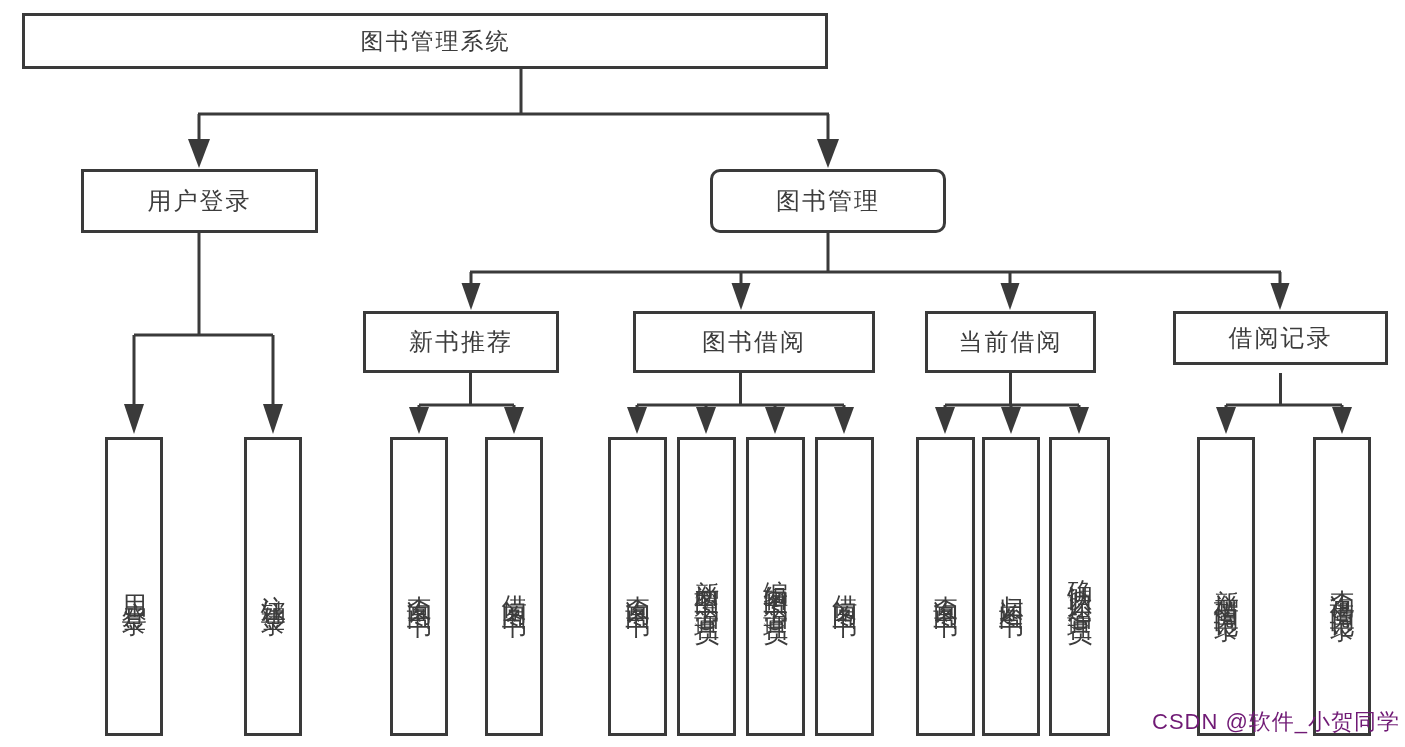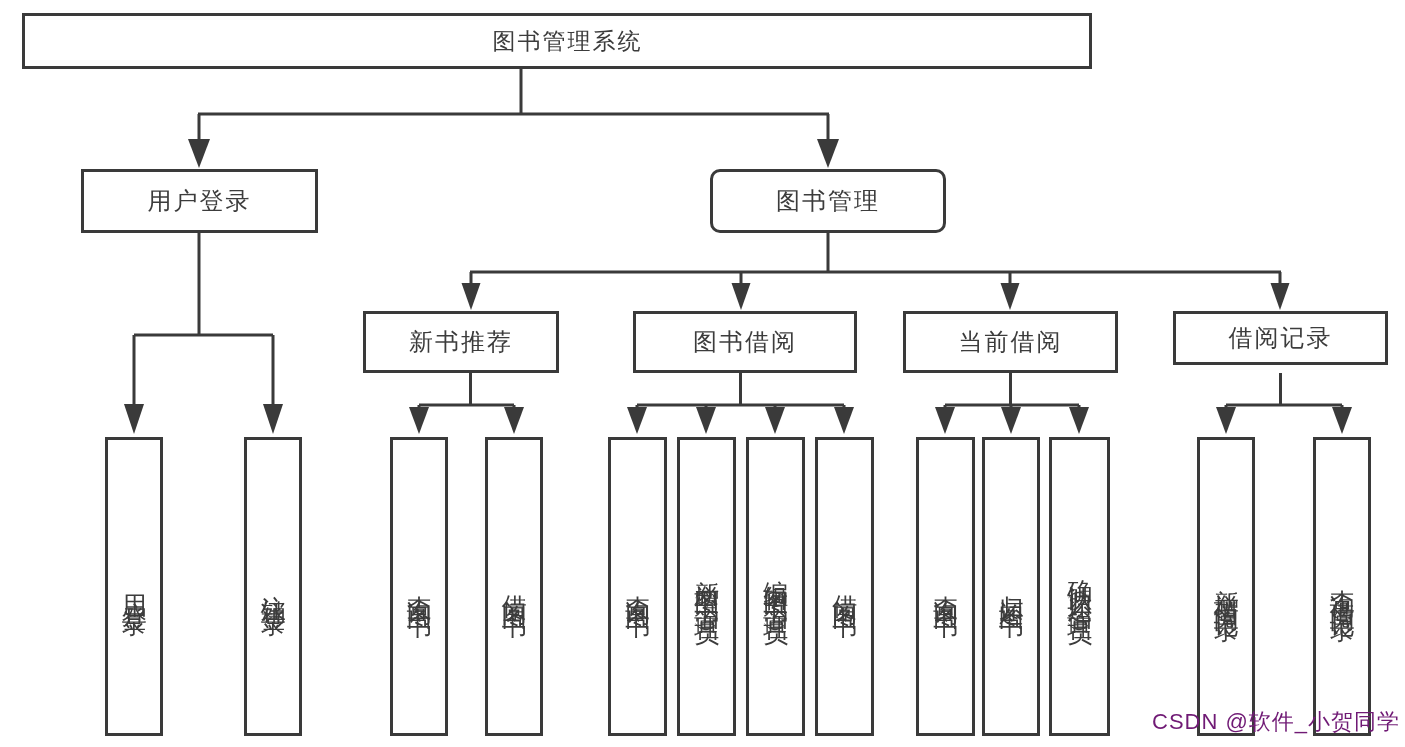--- a/index.html
+++ b/index.html
@@ -67,28 +67,28 @@
       <polygon points="1001,407 1021,407 1011,434"></polygon>
       <polygon points="1069,407 1089,407 1079,434"></polygon>
     </g>
     <g>
       <path d="M1280.5,373 V405 M1226,405 H1342 M1226,405 V410 M1342,405 V410"></path>
       <polygon points="1216,407 1236,407 1226,434"></polygon>
       <polygon points="1332,407 1352,407 1342,434"></polygon>
     </g>
   </svg>
 
-  <div class="box hbox root-box" style="left:22px;top:13px;width:1070px;height:56px;padding-left:21px;">图书管理系统</div>
+  <div class="box hbox root-box" style="left:22px;top:13px;width:806px;height:56px;padding-left:21px;">图书管理系统</div>
 
   <div class="box hbox" style="left:81px;top:169px;width:237px;height:64px;">用户登录</div>
   <div class="box hbox" style="left:710px;top:169px;width:236px;height:64px;border-radius:10px;">图书管理</div>
 
   <div class="box hbox" style="left:363px;top:311px;width:196px;height:62px;">新书推荐</div>
-  <div class="box hbox" style="left:633px;top:311px;width:224px;height:62px;">图书借阅</div>
-  <div class="box hbox" style="left:903px;top:311px;width:215px;height:62px;text-align:right;">当前借阅</div>
+  <div class="box hbox" style="left:633px;top:311px;width:242px;height:62px;">图书借阅</div>
+  <div class="box hbox" style="left:925px;top:311px;width:171px;height:62px;text-align:right;">当前借阅</div>
   <div class="box hbox" style="left:1173px;top:311px;width:215px;height:54px;">借阅记录</div>
 
   <div class="box vbox" style="left:105px;top:437px;width:58px;height:299px;">用户登录</div>
   <div class="box vbox" style="left:244px;top:437px;width:58px;height:299px;">注销登录</div>
 
   <div class="box vbox" style="left:390px;top:437px;width:58px;height:299px;">查询图书</div>
   <div class="box vbox" style="left:485px;top:437px;width:58px;height:299px;">借阅图书</div>
 
   <div class="box vbox" style="left:608px;top:437px;width:59px;height:299px;">查询图书</div>
   <div class="box vbox" style="left:677px;top:437px;width:59px;height:299px;">新增图书（管理员）</div>

